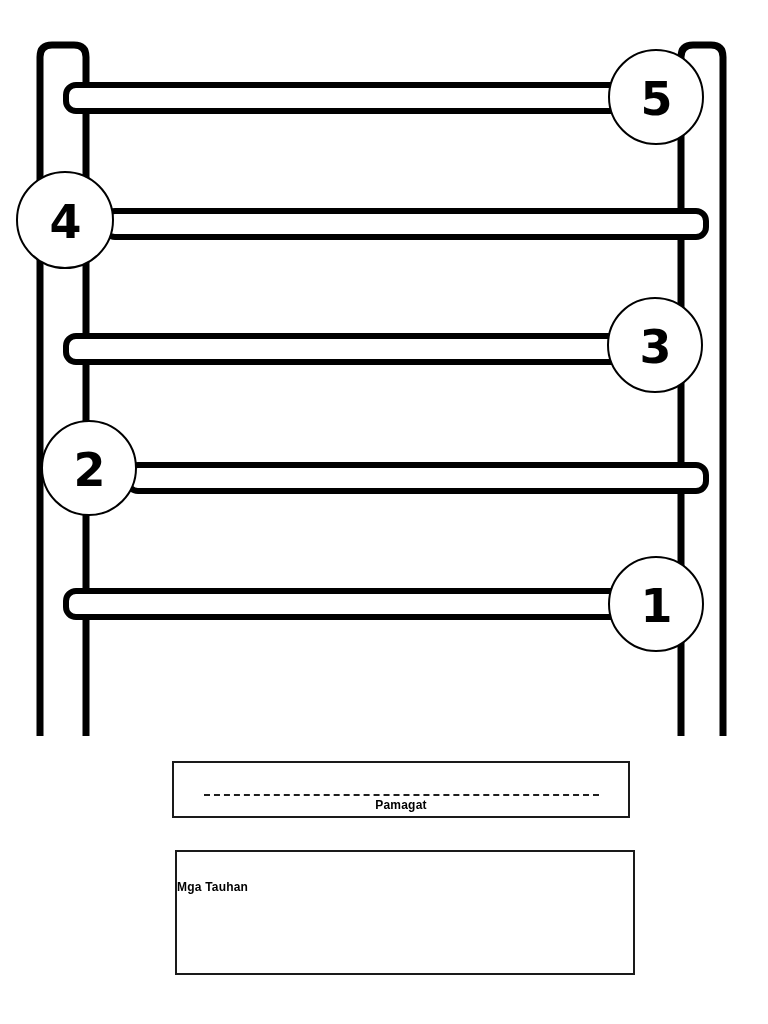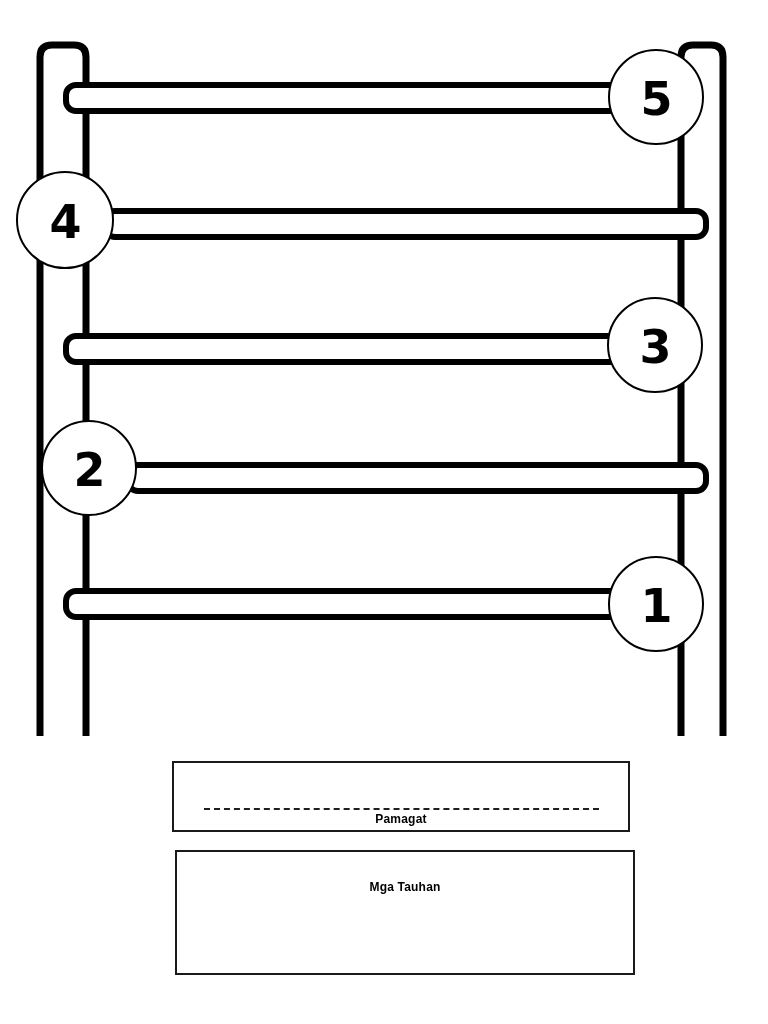--- a/index.html
+++ b/index.html
@@ -50,21 +50,21 @@
     position: absolute;
     background: #ffffff;
     border: 2px solid #1a1a1a;
     box-sizing: border-box;
   }
 
   #pamagat-box {
     left: 172px;
     top: 761px;
     width: 458px;
-    height: 71px;
+    height: 57px;
   }
 
   #pamagat-inner {
     position: absolute;
     left: 0;
     right: 0;
     bottom: 3px;
     text-align: center;
   }
 
@@ -89,21 +89,20 @@
     top: 850px;
     width: 460px;
     height: 125px;
   }
 
   #tauhan-label {
     position: absolute;
     left: 0;
     right: 0;
     top: 27px;
-    text-align: center;
   }
 </style>
 </head>
 <body>
 
 <div id="worksheet">
 
   <svg id="ladder-svg" viewBox="0 0 768 760">
 
     <path d="M 40 736 L 40 57 Q 40 45 52 45 L 74 45 Q 86 45 86 57 L 86 736" fill="none" stroke="#000000" stroke-width="7"></path>

